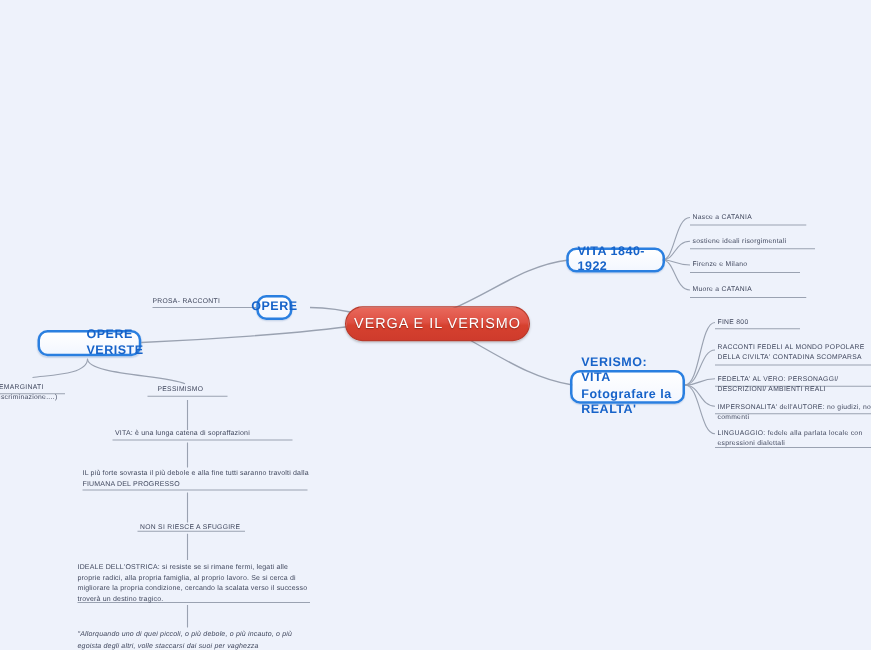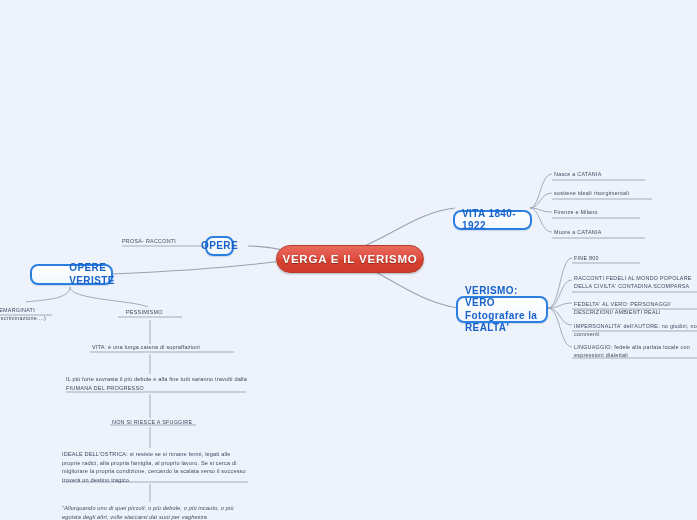--- a/index.html
+++ b/index.html
@@ -30,21 +30,21 @@
   }
 
   
   .root-node {
     position: absolute;
     box-sizing: border-box;
     background: linear-gradient(to bottom, #e8695c 0%, #df5043 45%, #d6412f 55%, #cf3b2c 100%);
     border: 1px solid #b93a2b;
     border-radius: 16px;
     color: #ffffff;
-    font-weight: bold;
+    font-weight: normal;
     font-size: 11.5px;
     letter-spacing: 0.8px;
     display: flex;
     align-items: center;
     justify-content: center;
     text-align: left;
     box-shadow: 0 1px 2px rgba(0,0,0,0.25);
     text-shadow: 0 1px 1px rgba(0,0,0,0.35);
   }
 
@@ -138,28 +138,28 @@
       <path d="M 150 394 L 150 418"></path>
       <path d="M 110 425 L 196 425"></path>
       <path d="M 150 427 L 150 448"></path>
       <path d="M 62 482 L 248 482"></path>
       <path d="M 150 484 L 150 502"></path>
     </g>
   </svg>
 
   <div class="root-node" style="left:276px; top:245px; width:148px; height:28px;">VERGA E IL VERISMO</div>
 
-  <div class="blue-node center-text" style="left:453px; top:198px; width:79px; height:20px;margin-top:12px;">VITA 1840-1922</div>
+  <div class="blue-node center-text" style="left:453px; top:198px; width:79px; height:20px;">VITA 1840-1922</div>
 
   <div class="leaf small-caps" style="left:554px; top:170px; width:140px;">Nasce a CATANIA</div>
   <div class="leaf small-caps" style="left:554px; top:189px; width:140px;">sostiene ideali risorgimentali</div>
   <div class="leaf small-caps" style="left:554px; top:208px; width:140px;">Firenze e Milano</div>
   <div class="leaf small-caps" style="left:554px; top:228px; width:140px;">Muore a CATANIA</div>
 
-  <div class="blue-node" style="left:456px; top:296px; width:92px; height:27px; white-space:pre-line;">VERISMO: VERO
+  <div class="blue-node" style="left:456px; top:296px; width:92px; height:27px; white-space:pre-line;">VERISMO: VITA
 Fotografare la REALTA'</div>
 
   <div class="leaf small-caps" style="left:574px; top:254px; width:124px;">FINE 800</div>
   <div class="leaf small-caps" style="left:574px; top:274px; width:124px;">RACCONTI FEDELI AL MONDO POPOLARE DELLA CIVILTA' CONTADINA SCOMPARSA</div>
   <div class="leaf small-caps" style="left:574px; top:300px; width:124px;">FEDELTA' AL VERO: PERSONAGGI/ DESCRIZIONI/ AMBIENTI REALI</div>
   <div class="leaf small-caps" style="left:574px; top:322px; width:124px;">IMPERSONALITA' dell'AUTORE: no giudizi, no commenti</div>
   <div class="leaf small-caps" style="left:574px; top:343px; width:124px;">LINGUAGGIO: fedele alla parlata locale con espressioni dialettali</div>
 
   <div class="blue-node center-text" style="left:205px; top:236px; width:29px; height:20px;">OPERE</div>
 

